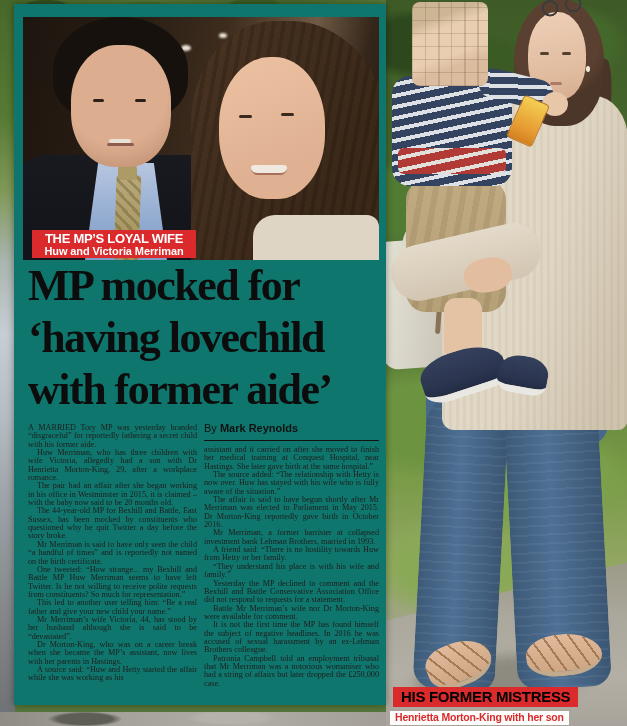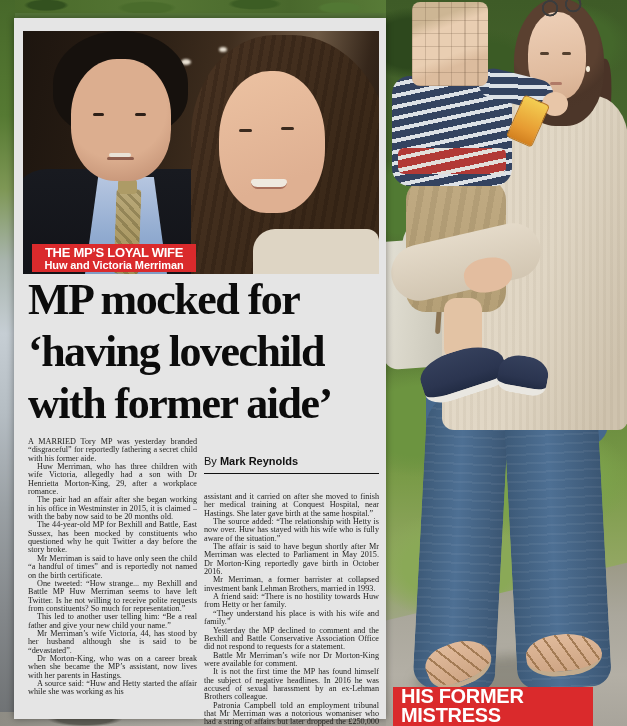--- a/index.html
+++ b/index.html
@@ -121,28 +121,28 @@
     background:repeating-linear-gradient(60deg, rgba(150,110,70,.8) 0 2px, transparent 2px 11px),
       linear-gradient(180deg,#e0ba9b,#cfa685);}
   .pr-foot.f2{left:140px;top:634px;width:76px;height:42px;border-radius:45% 55% 45% 45%;
     transform:rotate(-6deg);border-bottom:5px solid #c2ab8d;
     background:repeating-linear-gradient(60deg, rgba(150,110,70,.8) 0 2px, transparent 2px 11px),
       linear-gradient(180deg,#e0ba9b,#cfa685);}
 
   
   .cap2{left:7px;top:687px;width:200px;}
   .cap2 *{position:static;}
-  .cap2-title{display:inline-block;background:var(--red);color:#ffffff;font-weight:bold;
-    font-size:20px;line-height:19px;padding:0 8px 1px 8px;letter-spacing:-.3px;}
+  .cap2-title{display:inline-block;background:var(--red);color:#000000;font-weight:bold;
+    font-size:15px;line-height:19px;padding:0 8px 1px 8px;letter-spacing:-.3px;}
   .cap2-sub{display:inline-block;background:#fdfdfb;color:var(--red);font-weight:bold;
     font-size:10.5px;line-height:13px;padding:0 5px 1px 5px;margin-left:-3px;letter-spacing:-.2px;}
 
   
   :root{--red:#da2a2c;}
-  .page{left:14px;top:18px;width:372px;height:701px;background:#e5e5e5;z-index:3;
+  .page{left:14px;top:4px;width:372px;height:701px;background:#0f766e;z-index:3;
     box-shadow:0 0 7px rgba(0,0,0,.4);}
 
   
   .photo-couple{left:9px;top:13px;width:356px;height:243px;overflow:hidden;
     background:linear-gradient(100deg,#1d150f 0%,#2a1e14 30%,#3e2d1e 52%,#5f4a37 66%,#6e5a45 74%,#35261a 88%,#241a12 100%);}
   .pc-light{background:#eae2d4;border-radius:50%;filter:blur(1px);}
   .pc-light.a{left:158px;top:28px;width:10px;height:6px;}
   .pc-light.b{left:196px;top:16px;width:8px;height:5px;}
   .pc-light.c{left:122px;top:42px;width:6px;height:4px;}
   .pc-man-hair{left:30px;top:0px;width:135px;height:106px;border-radius:50% 50% 40% 40%;background:#16110d;}
@@ -186,21 +186,21 @@
   .headline{left:14px;top:256px;width:354px;height:164px;overflow:hidden;
     font-family:"Liberation Serif",serif;font-weight:bold;color:#0c0c0c;
     font-size:44px;line-height:52px;letter-spacing:-1.5px;white-space:nowrap;}
   .headline div{position:static;}
 
   
   .bodytext{font-family:"Liberation Serif",serif;font-size:8.2px;line-height:8.35px;
     color:#1d1d1b;text-align:justify;}
   .col1{left:14px;top:420px;width:169px;height:282px;overflow:hidden;}
   .col2wrap{left:190px;top:418px;width:175px;height:295px;overflow:hidden;}
-  .col2wrap *{position:static;margin-top:19px;}
+  .col2wrap *{position:static;}
   .byline{font-size:11px;line-height:13px;color:#111;border-bottom:1.5px solid #111;
     padding-bottom:5px;margin-bottom:5px;font-family:"Liberation Sans",sans-serif;}
   .byline .name{font-weight:bold;}
   .para{margin:0;text-indent:9px;}
   .para.noindent{text-indent:0;}
   .col1 *{position:static;}
 </style>
 </head>
 <body>
 

